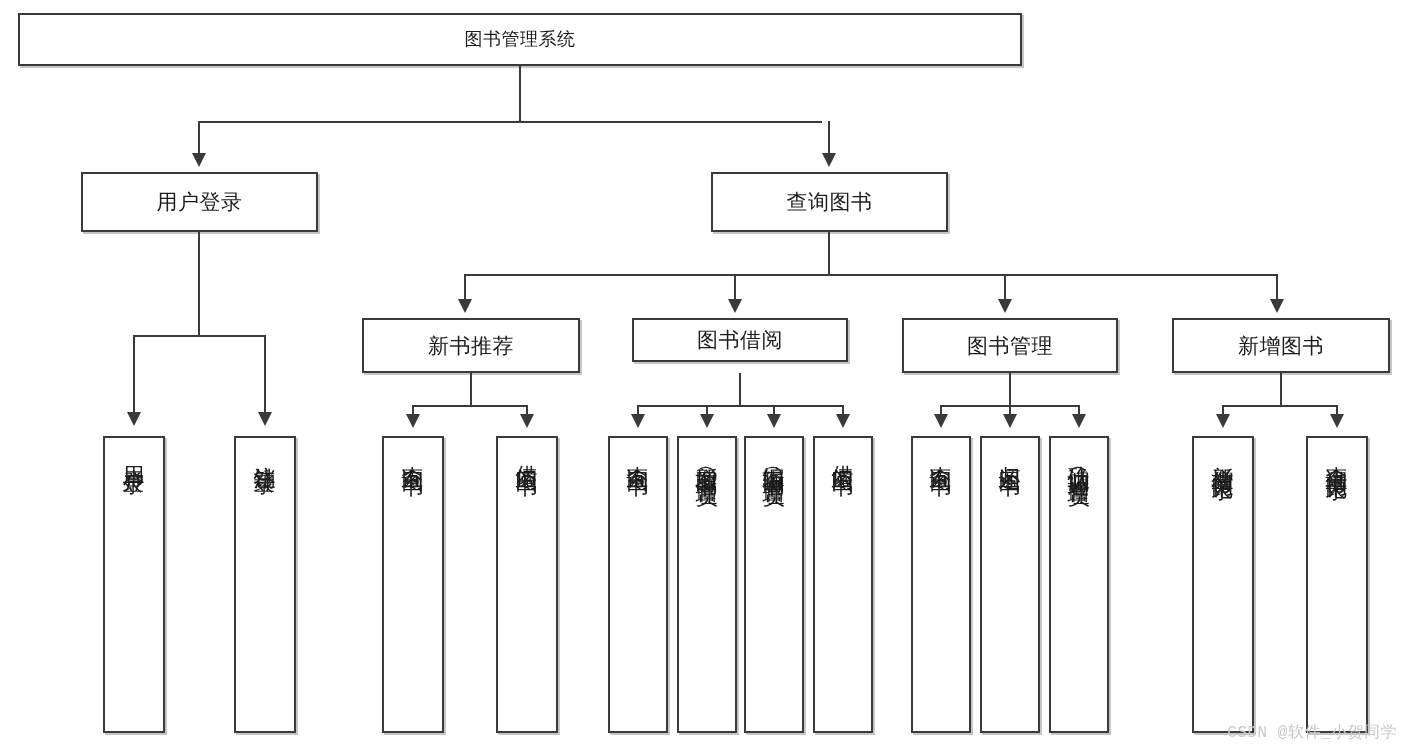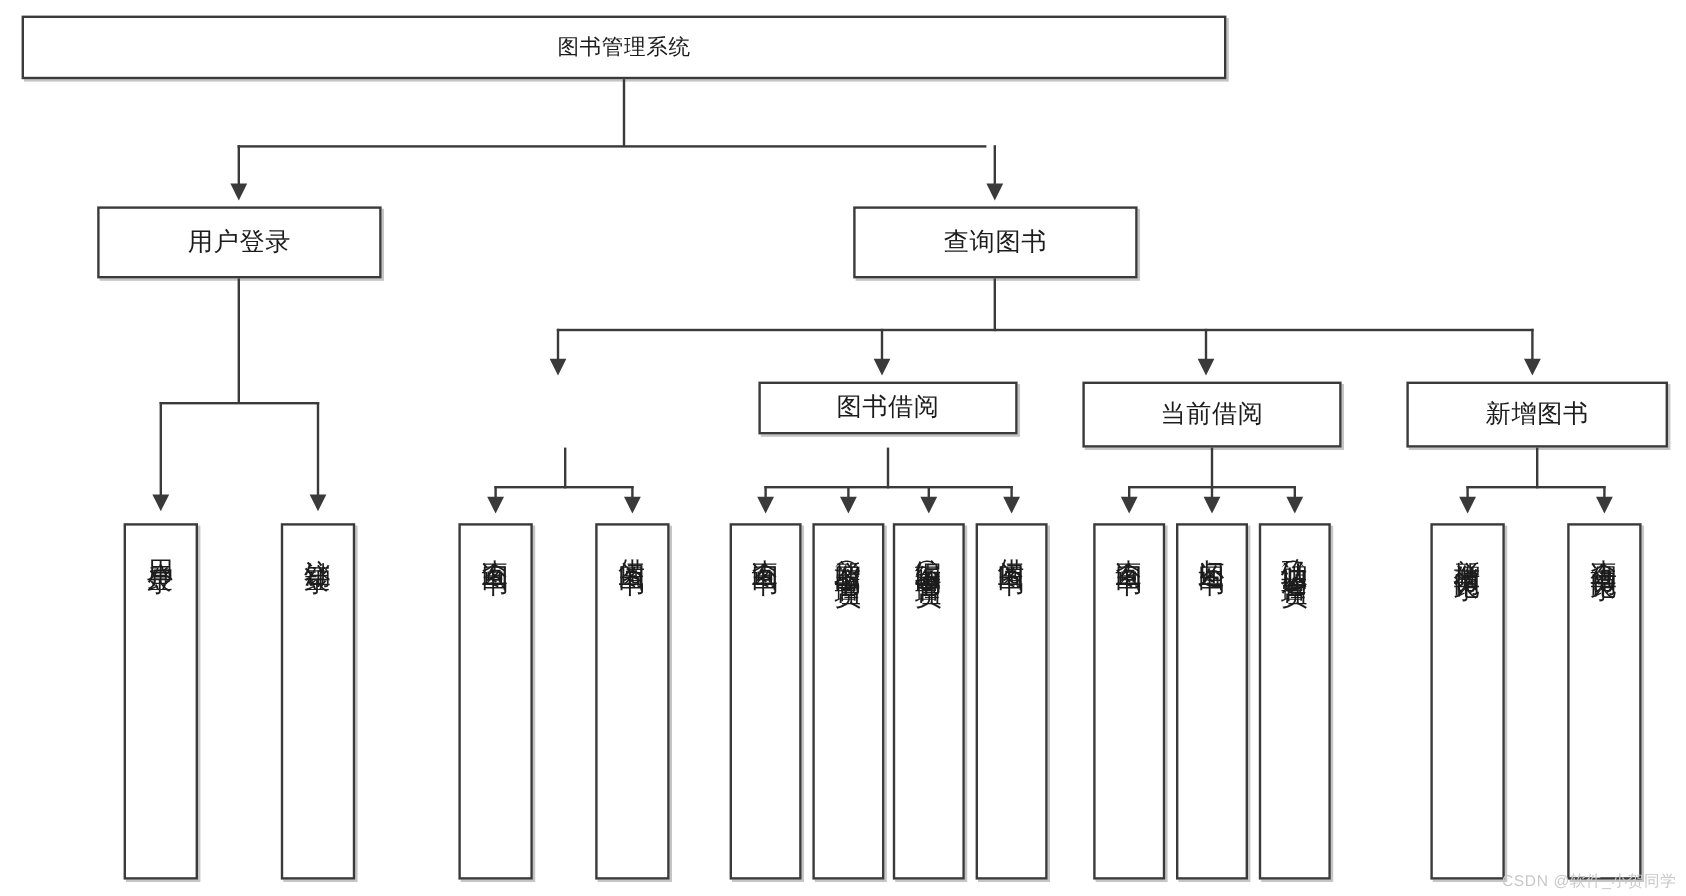--- a/index.html
+++ b/index.html
@@ -60,25 +60,26 @@
     width:0;height:0;
     border-left:7px solid transparent;
     border-right:7px solid transparent;
     border-top:14px solid #3a3a3a;
   }
   
   #watermark{
     position:absolute;
     right:8px;
     bottom:4px;
-    font-size:13px;
+    font-size:16px;
     color:#c9c9c9;
     letter-spacing:.5px;
     white-space:nowrap;
     user-select:none;
+    font-family:Liberation Mono, monospace;
   }
 </style>
 </head>
 <body>
 
 <div id="canvas">
 
   <div class="node root" style="left:18px;top:13px;width:1004px;height:53px;">
     <span class="lbl">图书管理系统</span>
   </div>
@@ -108,25 +109,28 @@
   <div class="hline" style="left:464px;top:274px;width:814px;height:2px;"></div>
   <div class="vline" style="left:464px;top:274px;width:2px;height:28px;"></div>
   <div class="arrow" style="left:458px;top:299px;"></div>
   <div class="vline" style="left:734px;top:274px;width:2px;height:28px;"></div>
   <div class="arrow" style="left:728px;top:299px;"></div>
   <div class="vline" style="left:1004px;top:274px;width:2px;height:28px;"></div>
   <div class="arrow" style="left:998px;top:299px;"></div>
   <div class="vline" style="left:1276px;top:274px;width:2px;height:28px;"></div>
   <div class="arrow" style="left:1270px;top:299px;"></div>
 
+  <div class="node" style="left:362px;top:318px;width:218px;height:55px;">
+    <span class="lbl">新书推荐</span>
+  </div>
   <div class="node" style="left:632px;top:318px;width:216px;height:44px;">
     <span class="lbl">图书借阅</span>
   </div>
   <div class="node" style="left:902px;top:318px;width:216px;height:55px;">
-    <span class="lbl">当前借阅</span>
+    <span class="lbl">图书管理</span>
   </div>
   <div class="node" style="left:1172px;top:318px;width:218px;height:55px;">
     <span class="lbl">新增图书</span>
   </div>
 
   <div class="vline" style="left:470px;top:373px;width:2px;height:34px;"></div>
   <div class="hline" style="left:412px;top:405px;width:116px;height:2px;"></div>
   <div class="vline" style="left:412px;top:405px;width:2px;height:12px;"></div>
   <div class="arrow" style="left:406px;top:414px;"></div>
   <div class="vline" style="left:526px;top:405px;width:2px;height:12px;"></div>

